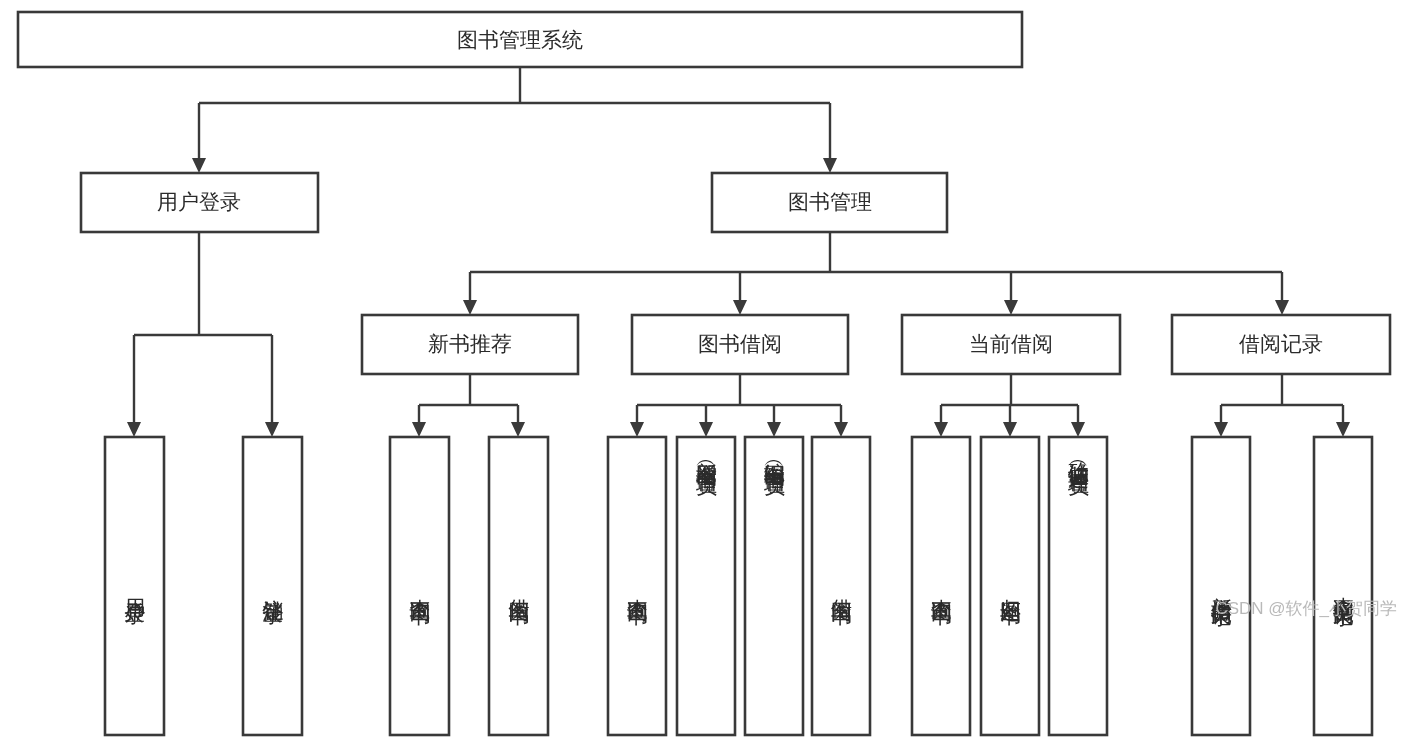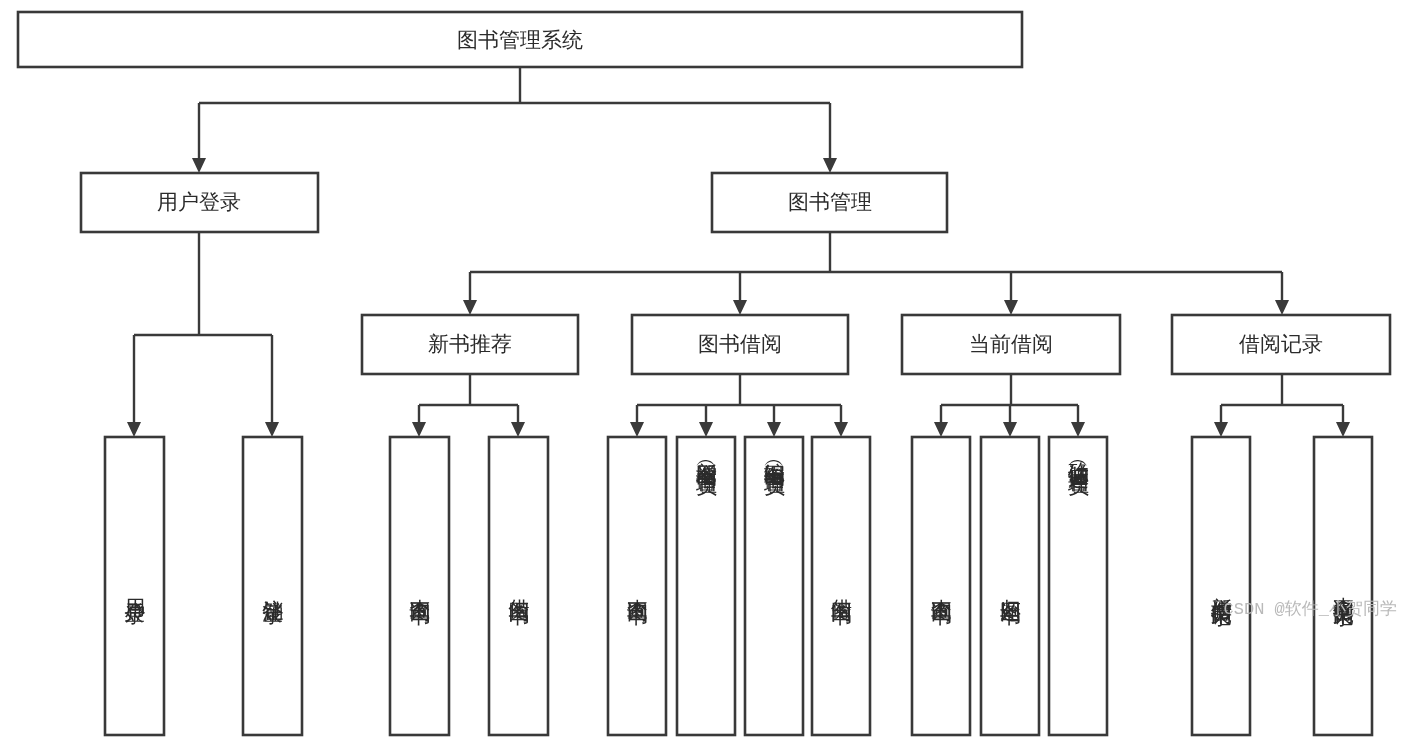--- a/index.html
+++ b/index.html
@@ -65,21 +65,21 @@
     line-height: 1.28;
     color: #2b2b2b;
     letter-spacing: 2px;
     white-space: nowrap;
     text-align: center;
   }
   .watermark {
     position: absolute;
     right: 8px;
     bottom: 6px;
-    font-family: Liberation Mono, monospace;
+    font-family: Liberation Sans, sans-serif;
     font-size: 17px;
     color: #b9b9b9;
     white-space: nowrap;
     pointer-events: none;
     user-select: none;
   }
 </style>
 </head>
 <body>
 

